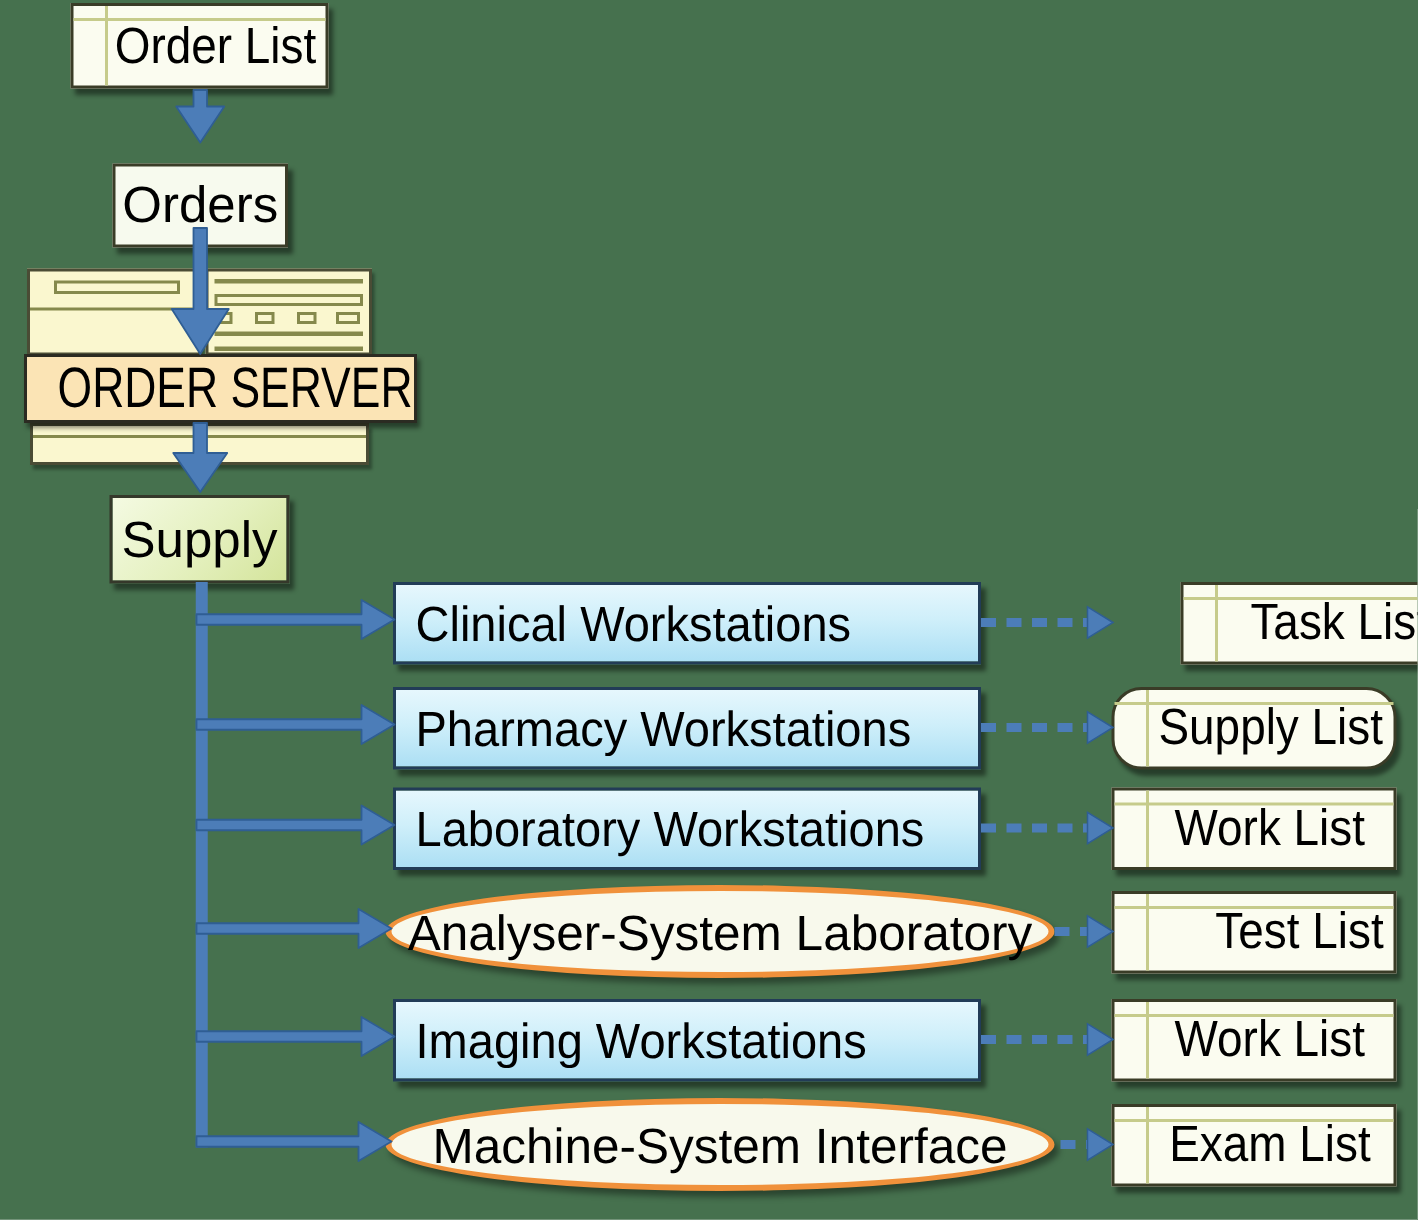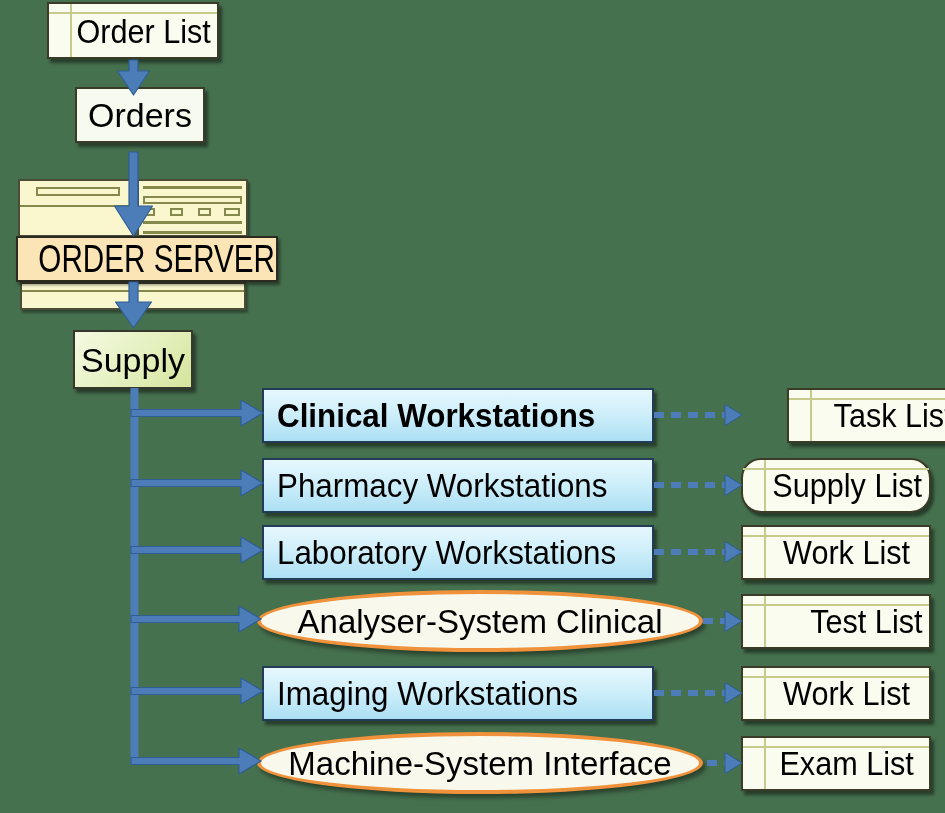--- a/index.html
+++ b/index.html
@@ -78,21 +78,21 @@
 </style>
 </head>
 <body>
 
 <div class="canvas">
 
   <div class="node paperbox listicon" style="left:47px;top:2px;width:172px;height:57px;">
     <span class="lbl listlbl">Order List</span>
   </div>
 
-  <div class="node plainbox" style="left:75px;top:87px;width:130px;height:56px;">
+  <div class="node plainbox" style="left:75px;top:109px;width:117px;height:56px;">
     <span class="lbl">Orders</span>
   </div>
 
   <div style="position:absolute;left:17px;top:179px;width:232px;height:131px;">
     <div class="srv-panel" style="left:1px;top:0;width:116px;height:58px;">
       <span class="srv-bar" style="left:16px;top:6px;width:84px;height:9px;"></span>
       <span class="srv-line" style="left:0;top:24px;width:112px;height:2px;"></span>
     </div>
     <div class="srv-panel" style="left:120px;top:0;width:111px;height:58px;">
       <span class="srv-line" style="left:4px;top:5px;width:99px;height:3px;"></span>
@@ -110,40 +110,40 @@
     <div class="srv-band" style="left:-1px;top:57px;width:262px;height:46px;padding-left:20px;">
       <span class="lbl">ORDER SERVER</span>
     </div>
   </div>
 
   <div class="node tasksbox" style="left:73px;top:330px;width:120px;height:59px;">
     <span class="lbl">Supply</span>
   </div>
 
   <div id="rows">
-      <div class="node bluebox" style="left: 262px; top: 387.5px; width: 392px; height: 55px; font-weight: bold;">
+      <div class="node bluebox" style="left: 262px; top: 387.5px; width: 392px; height: 55px;">
         <span class="lbl">Clinical Workstations</span>
       </div>
       <div class="node paperbox listicon" style="left: 741px; top: 387.5px; width: 190px; height: 55px; margin-left: 46px;">
         <span class="lbl listlbl">Task List</span>
       </div>
       <div class="node bluebox" style="left: 262px; top: 457.5px; width: 392px; height: 55px;">
         <span class="lbl">Pharmacy Workstations</span>
       </div>
       <div class="node paperbox listicon" style="left: 741px; top: 457.5px; width: 190px; height: 55px; border-radius: 20px;">
         <span class="lbl listlbl">Supply List</span>
       </div>
       <div class="node bluebox" style="left: 262px; top: 524.5px; width: 392px; height: 55px;">
         <span class="lbl">Laboratory Workstations</span>
       </div>
       <div class="node paperbox listicon" style="left: 741px; top: 524.5px; width: 190px; height: 55px;">
         <span class="lbl listlbl">Work List</span>
       </div>
       <div class="node ellipsenode" style="left: 257px; top: 590px; width: 446px; height: 62px;">
-        <span class="lbl">Analyser-System Clinical</span>
+        <span class="lbl">Analyser-System Laboratory</span>
       </div>
       <div class="node paperbox listicon" style="left: 741px; top: 593.5px; width: 190px; height: 55px; justify-content: flex-end;">
         <span class="lbl listlbl">Test List</span>
       </div>
       <div class="node bluebox" style="left: 262px; top: 665.5px; width: 392px; height: 55px;">
         <span class="lbl">Imaging Workstations</span>
       </div>
       <div class="node paperbox listicon" style="left: 741px; top: 665.5px; width: 190px; height: 55px;">
         <span class="lbl listlbl">Work List</span>
       </div>

